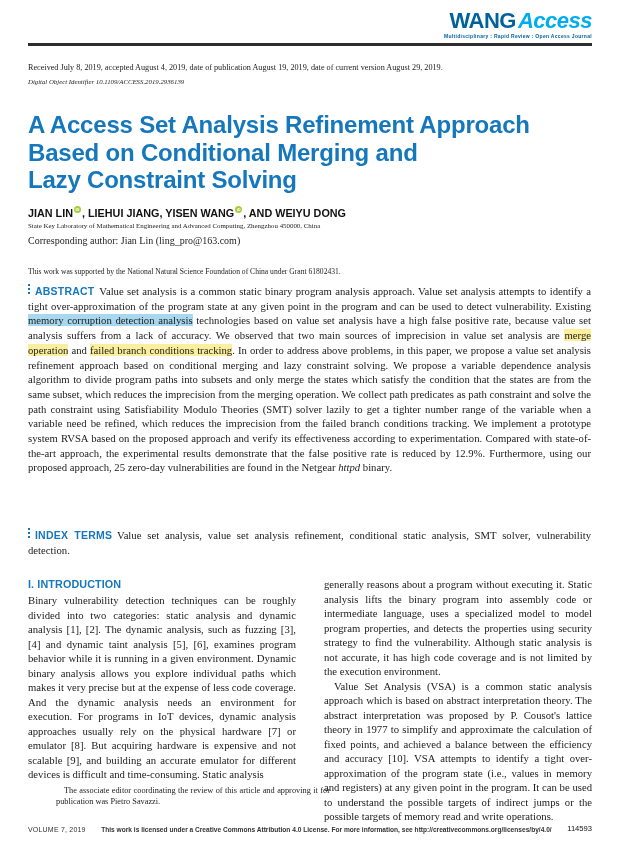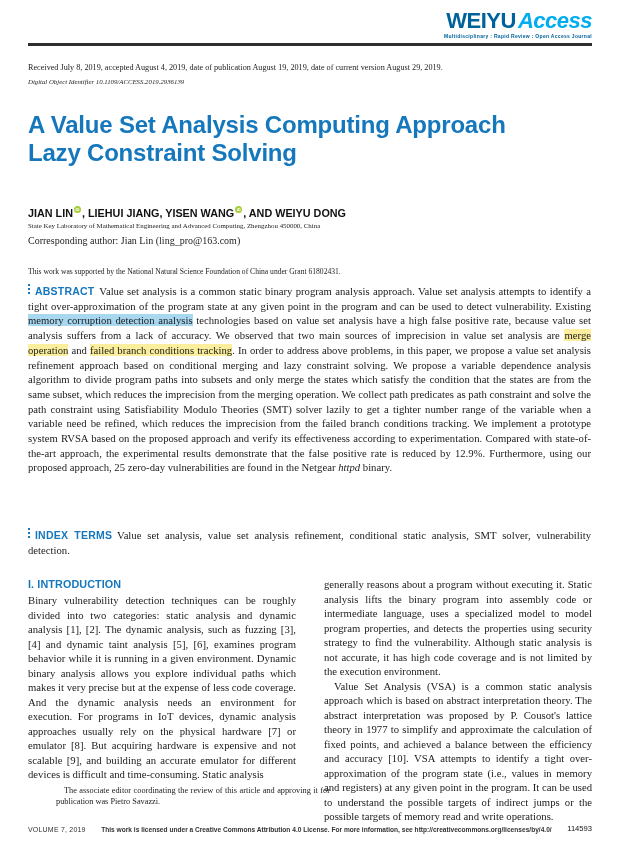--- a/index.html
+++ b/index.html
@@ -53,30 +53,31 @@
   
   .footer { position:absolute; top:824px; left:28px; width:564px; font-family:"Liberation Sans", sans-serif; display:flex; align-items:flex-end; }
   .footer-volume { font-size:7px; color:#333; letter-spacing:0.2px; }
   .footer-license { flex:1; text-align:center; font-size:6.6px; font-weight:bold; color:#333; padding:0 10px; margin-top:-1px; }
   .footer-page { font-size:7.6px; color:#111; }
 </style>
 </head>
 <body>
 
 <div class="masthead">
-  <div class="logo-line"><span class="logo-ieee">WEIYU</span><span class="logo-access">Access</span></div>
+  <div class="logo-line"><span class="logo-ieee">WANG</span><span class="logo-access">Access</span></div>
   <div class="logo-tagline">Multidisciplinary : Rapid Review : Open Access Journal</div>
 </div>
 <div class="top-rule"></div>
 
 <div class="received">Received July 8, 2019, accepted August 4, 2019, date of publication August 19, 2019, date of current version August 29, 2019.</div>
 <div class="doi">Digital Object Identifier 10.1109/ACCESS.2019.2936139</div>
 
 <div class="title">
-  <div>A Value Set Analysis Computing Approach</div>
+  <div>A Access Set Analysis Refinement Approach</div>
+  <div>Based on Conditional Merging and</div>
   <div>Lazy Constraint Solving</div>
 </div>
 
 <div class="authors-block">
   <div class="author-line"><span>JIAN LIN</span><span class="orcid"><span class="orcid-id">iD</span></span><span>, </span><span>LIEHUI JIANG</span><span>, </span><span>YISEN WANG</span><span class="orcid"><span class="orcid-id">iD</span></span><span>, AND </span><span>WEIYU DONG</span></div>
   <div class="affiliation">State Key Laboratory of Mathematical Engineering and Advanced Computing, Zhengzhou 450000, China</div>
   <div class="corresponding">Corresponding author: Jian Lin (ling_pro@163.com)</div>
   <div class="funding">This work was supported by the National Natural Science Foundation of China under Grant 61802431.</div>
 </div>
 

